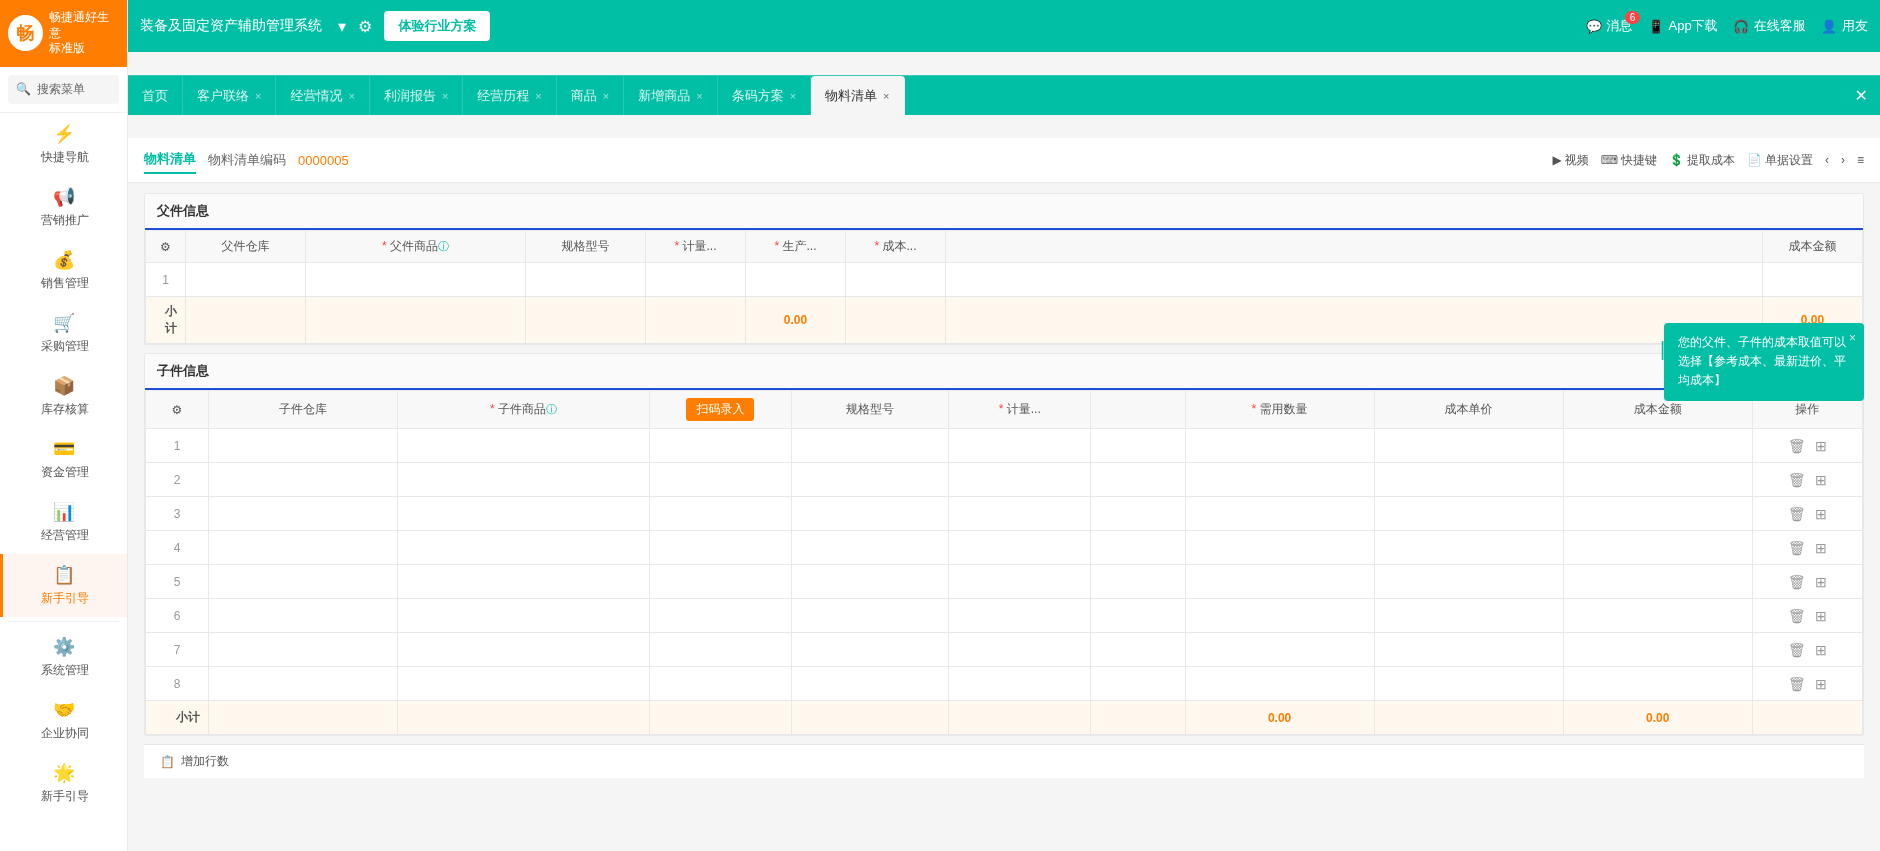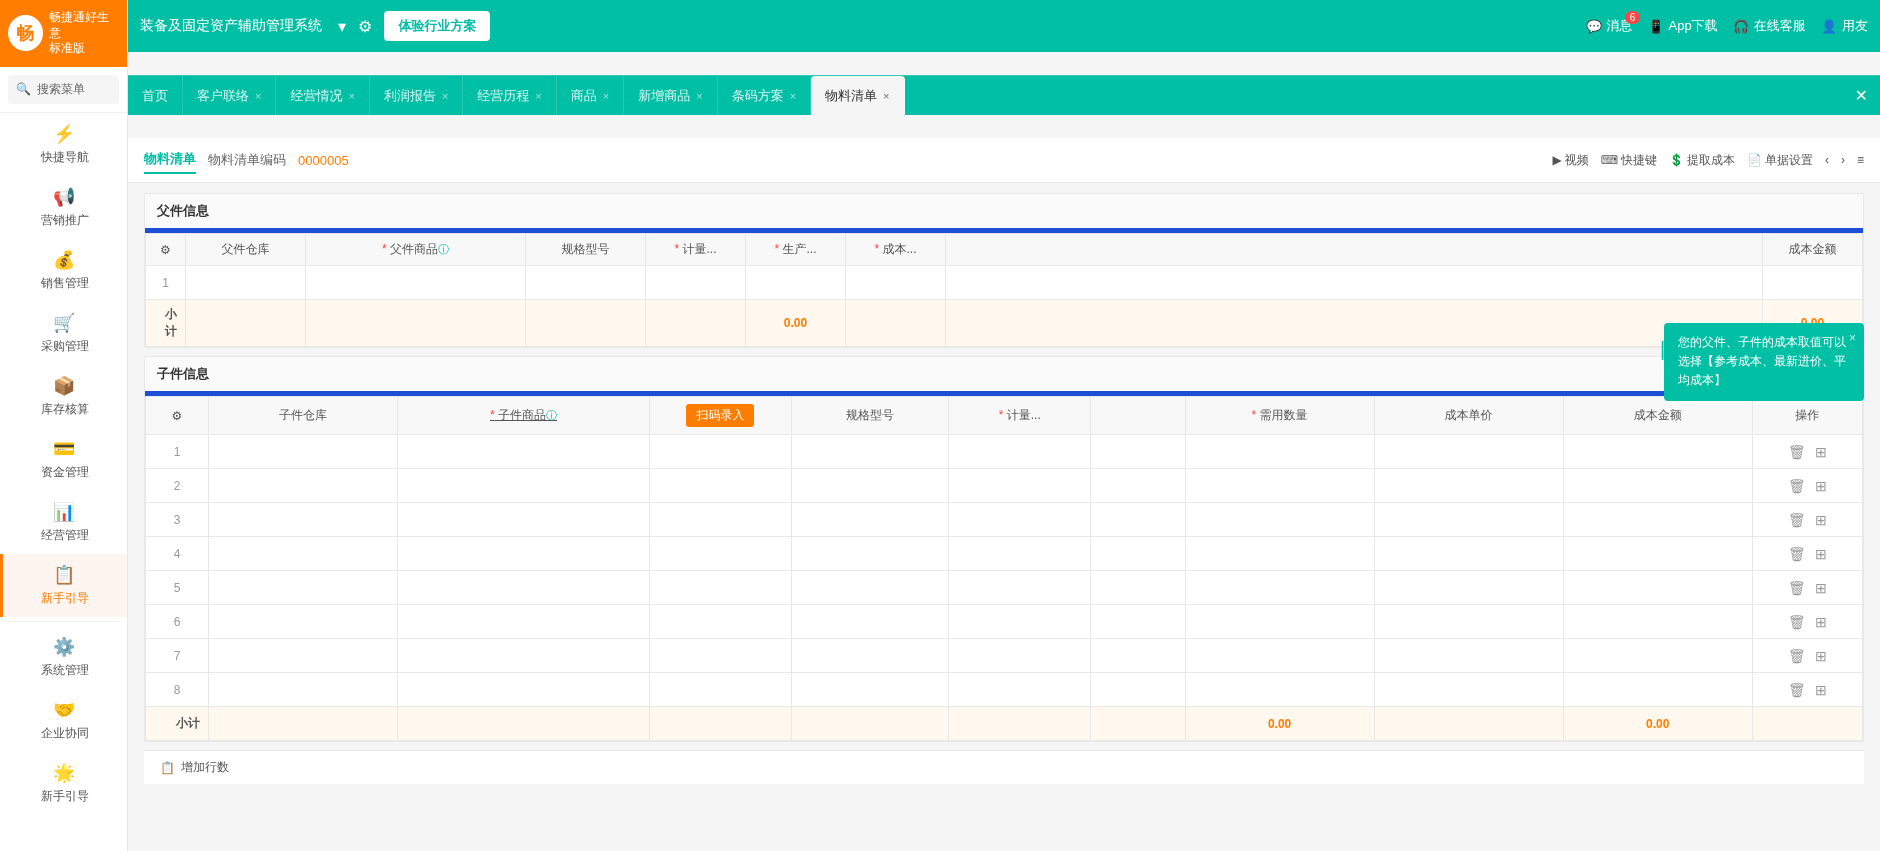--- a/index.html
+++ b/index.html
@@ -311,21 +311,21 @@
 
     .section-wrapper {
       background: white;
       margin-bottom: 8px;
       border-radius: 2px;
       border: 1px solid #e8e8e8;
       position: relative;
     }
     .section-header {
       padding: 8px 12px;
-      border-bottom: 5px solid #1d4ed8;
+      border-bottom: 2px solid #1d4ed8;
       font-size: 13px;
       font-weight: bold;
       color: #333;
       background: #fafafa;
     }
 
     .row-num {
       color: #999;
       font-size: 12px;
     }
@@ -550,21 +550,21 @@
         </table>
       </div>
 
       <div class="section-wrapper">
         <div class="section-header">子件信息</div>
         <table class="data-table">
           <thead>
             <tr>
               <th style="width:40px;">⚙</th>
               <th style="width:120px;">子件仓库</th>
-              <th style="width:160px;text-decoration:underline;"><span class="required">*</span> 子件商品<span style="color:#00bfa5;font-size:11px;">ⓘ</span></th>
+              <th style="width:160px;"><span class="required">*</span> 子件商品<span style="color:#00bfa5;font-size:11px;">ⓘ</span></th>
               <th style="width:90px;"><button class="scan-btn">扫码录入</button></th>
               <th style="width:100px;">规格型号</th>
               <th style="width:90px;"><span class="required">*</span> 计量...</th>
               <th style="width:60px;"></th>
               <th style="width:120px;"><span class="required">*</span> 需用数量</th>
               <th style="width:120px;">成本单价</th>
               <th style="width:120px;">成本金额</th>
               <th style="width:70px;">操作</th>
             </tr>
           </thead>

